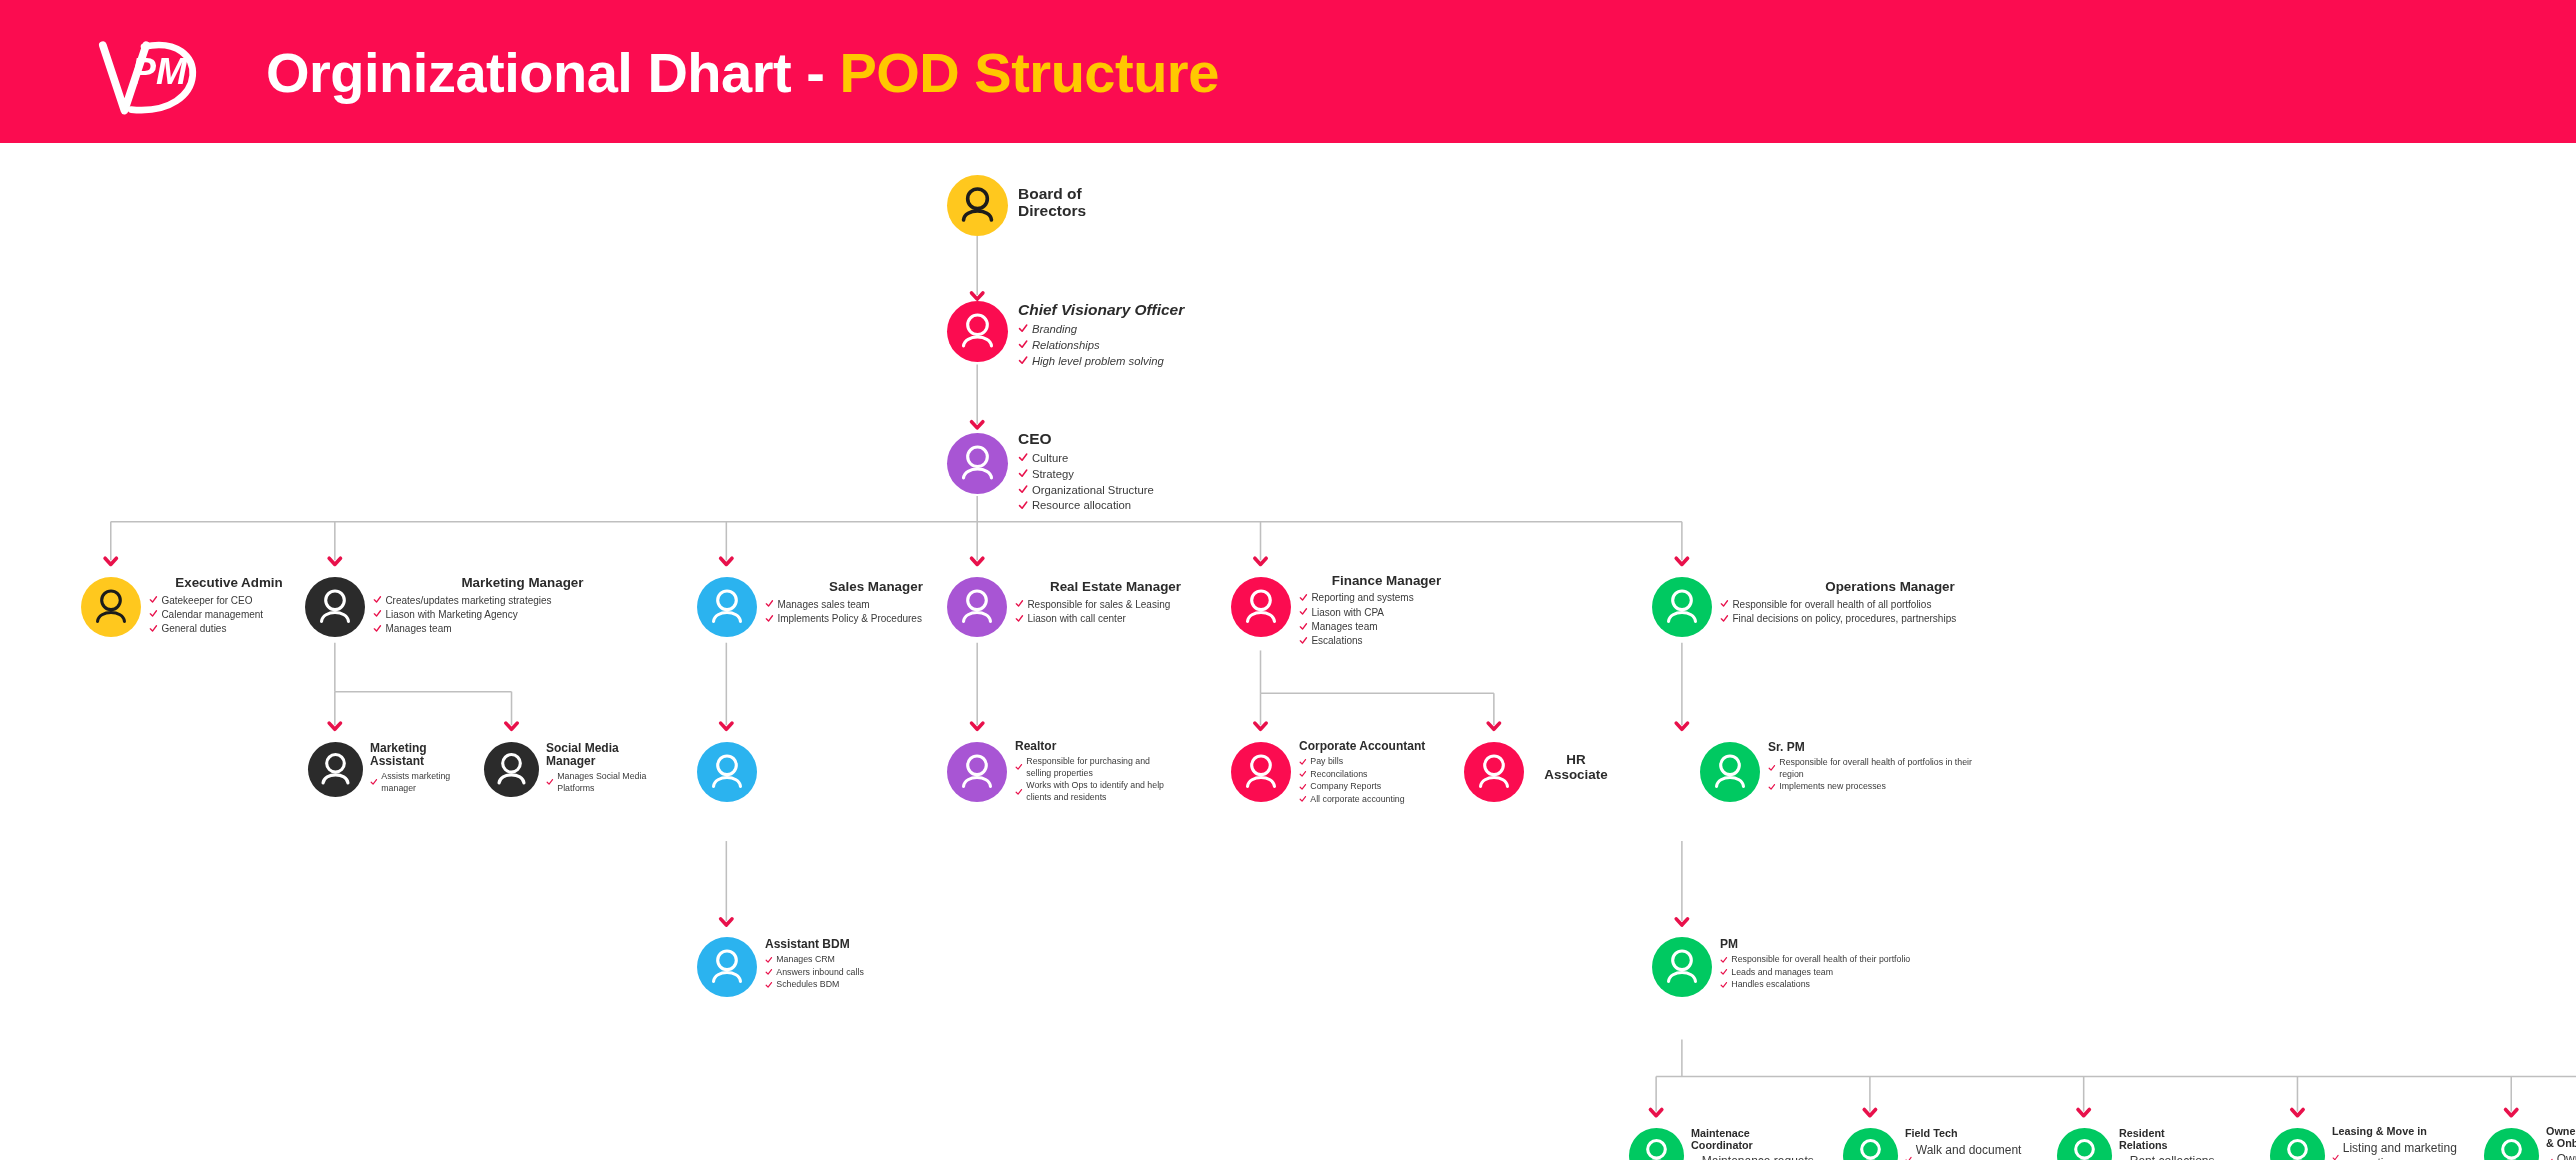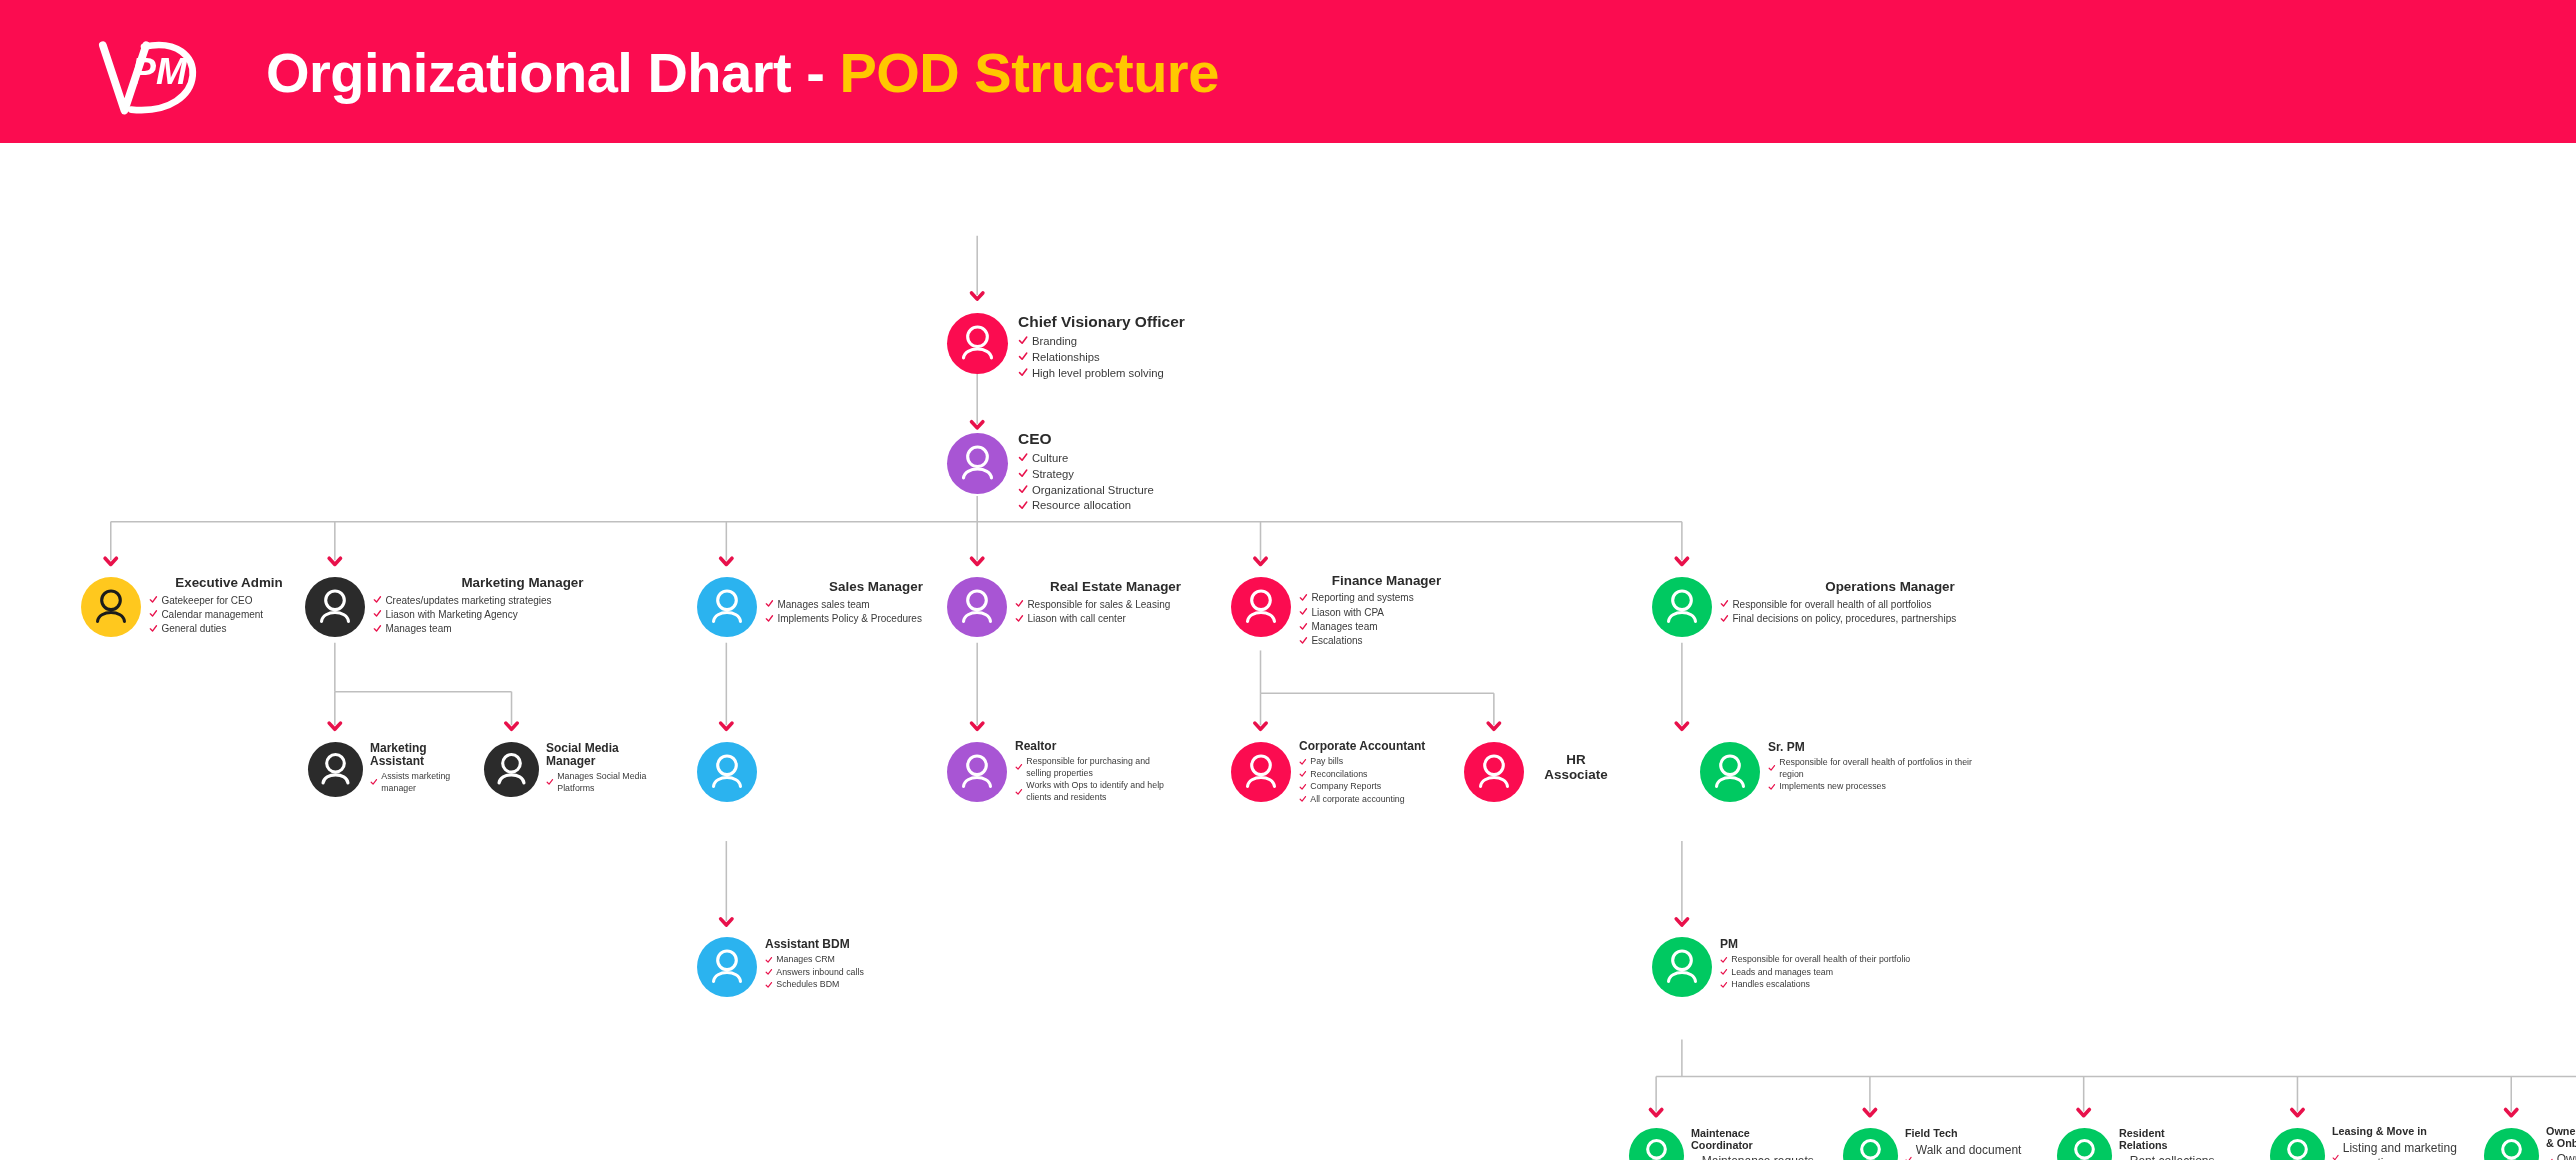--- a/index.html
+++ b/index.html
@@ -174,22 +174,34 @@
       <use href="#arrowhead" x="3265" y="1515"></use>
       <use href="#arrowhead" x="3215" y="1885"></use>
       <use href="#arrowhead" x="3630" y="1885"></use>
       <use href="#arrowhead" x="4045" y="1885"></use>
       <use href="#arrowhead" x="4460" y="1885"></use>
       <use href="#arrowhead" x="4875" y="1885"></use>
       <use href="#arrowhead" x="5290" y="1885"></use>
     </g>
   </svg>
 
-
-  <div class="node sz-lg" style="left:947px;top:170px;width:319px;height:67px;">
+  <div class="node sz-lg" style="left:947px;top:32px;width:216px;height:62px;">
+    <div class="avatar" style="width:61px;height:61px;background:#FFC81E;">
+      <svg viewBox="0 0 118 118" width="61" height="61" aria-hidden="true">
+        <circle cx="59" cy="46" r="19" fill="none" stroke="#1c1c1c" stroke-width="7"></circle>
+        <path d="M32 87 C 34 64, 84 64, 86 87" fill="none" stroke="#1c1c1c" stroke-width="7" stroke-linecap="round"></path>
+      </svg>
+    </div>
+    <div class="body" style="left:71px;top:11.3px;width:144px;">
+      <div class="role">Board of
+Directors</div>
+    </div>
+  </div>
+
+  <div class="node sz-lg" style="left:947px;top:158px;width:319px;height:67px;font-style:italic;">
     <div class="avatar" style="width:61px;height:61px;background:#FB0C50;">
       <svg viewBox="0 0 118 118" width="61" height="61" aria-hidden="true">
         <circle cx="59" cy="46" r="19" fill="none" stroke="#ffffff" stroke-width="6"></circle>
         <path d="M32 87 C 34 64, 84 64, 86 87" fill="none" stroke="#ffffff" stroke-width="6" stroke-linecap="round"></path>
       </svg>
     </div>
     <div class="body" style="left:71px;top:1px;width:242px;">
       <div class="role">Chief Visionary Officer</div>
       <ul>
         <li>

